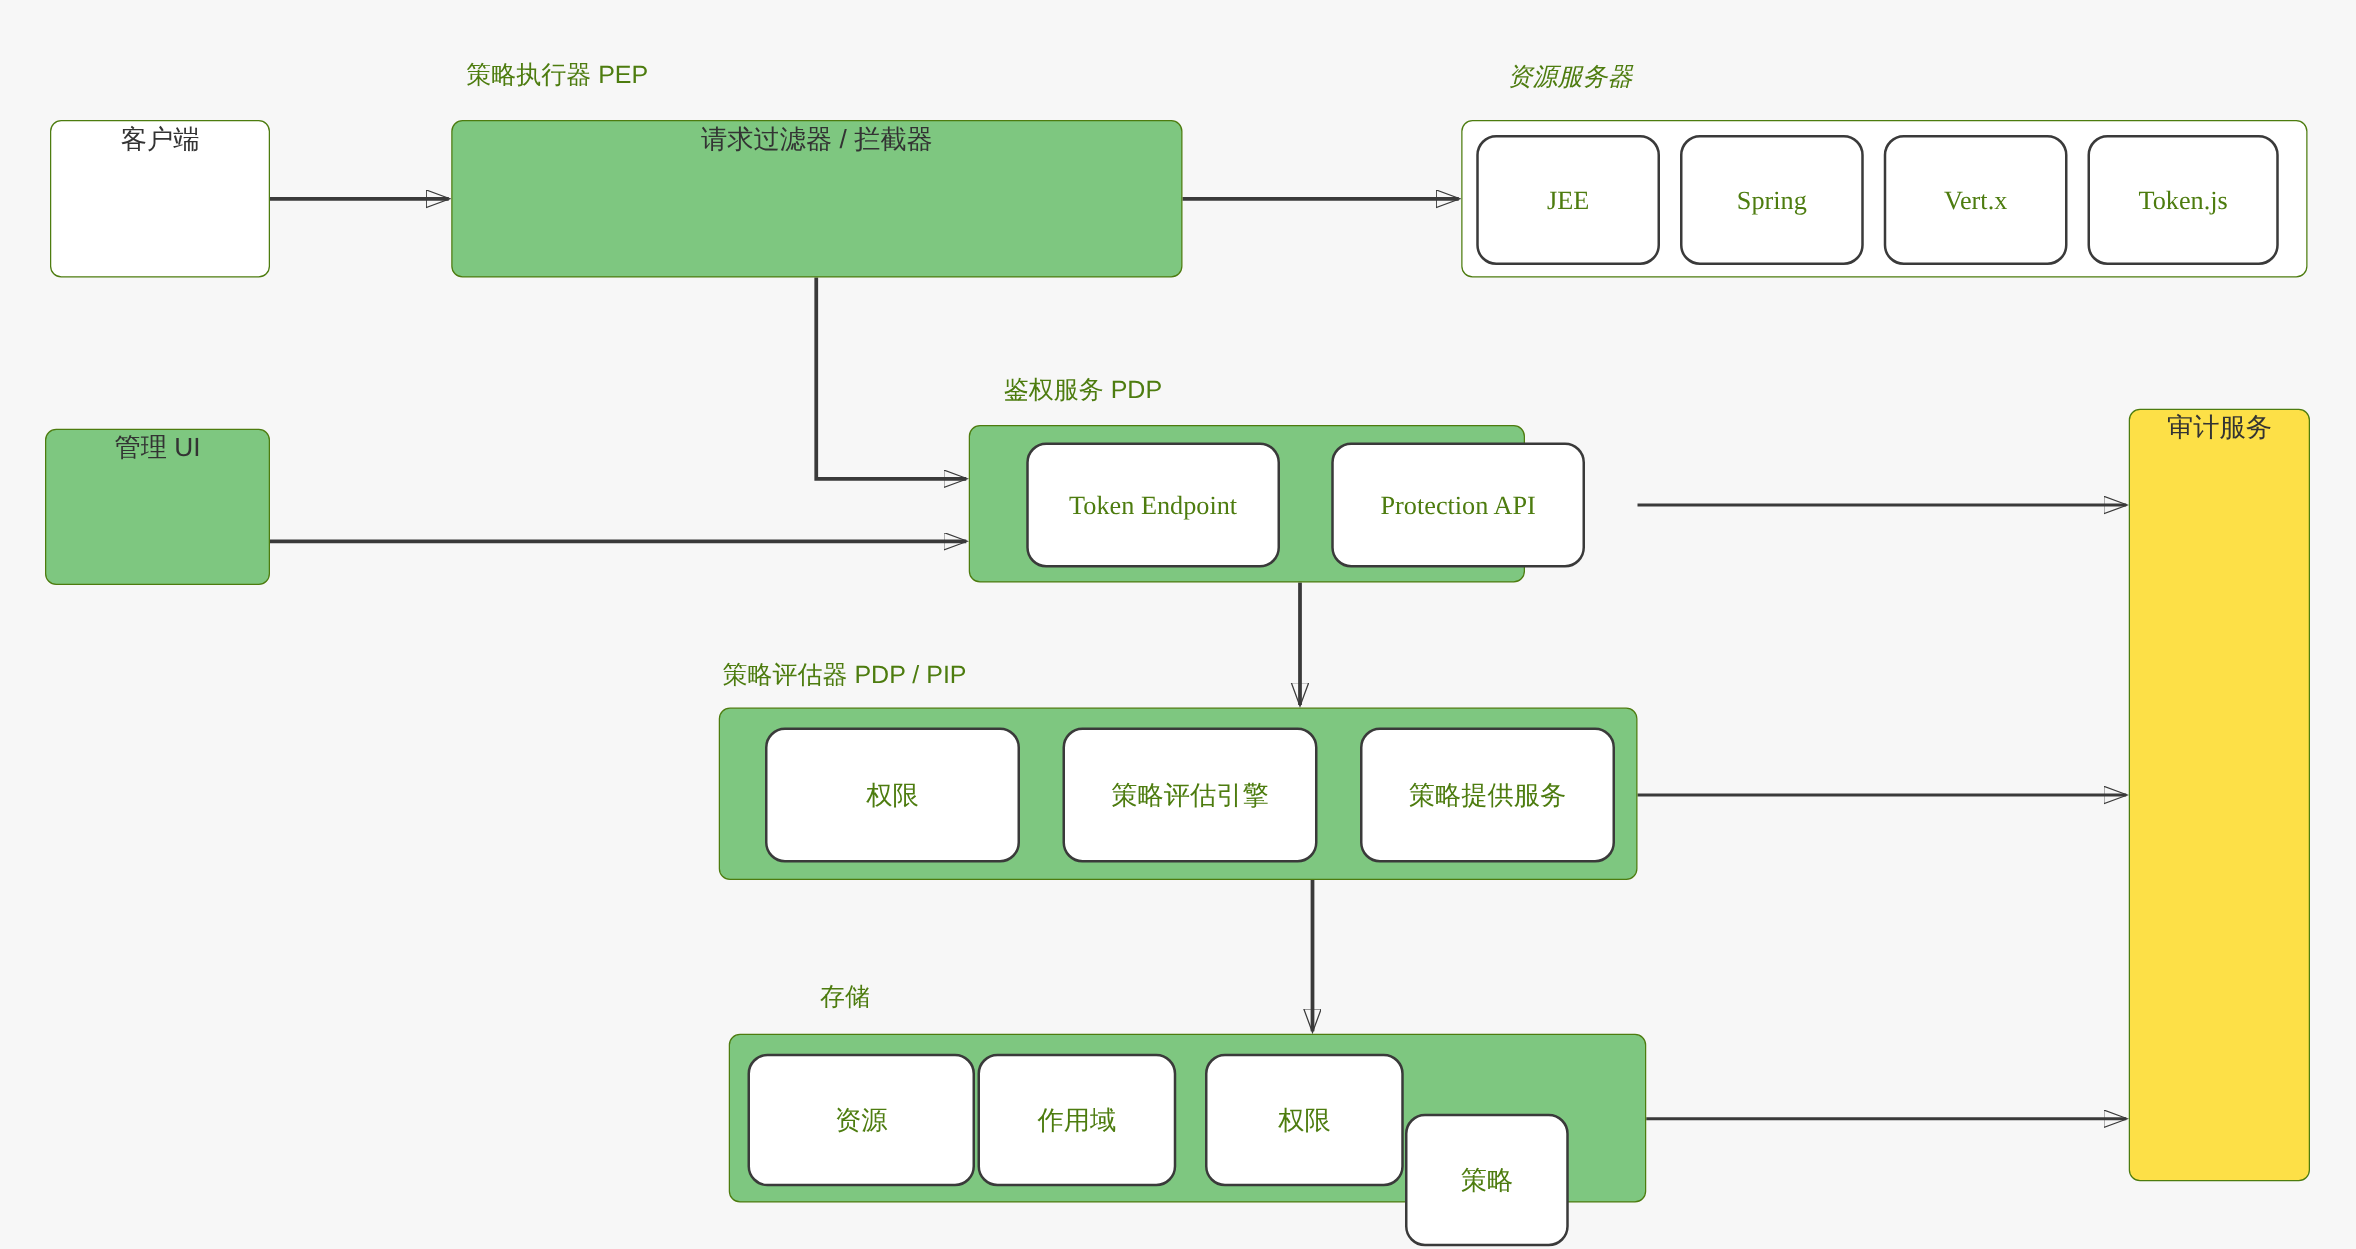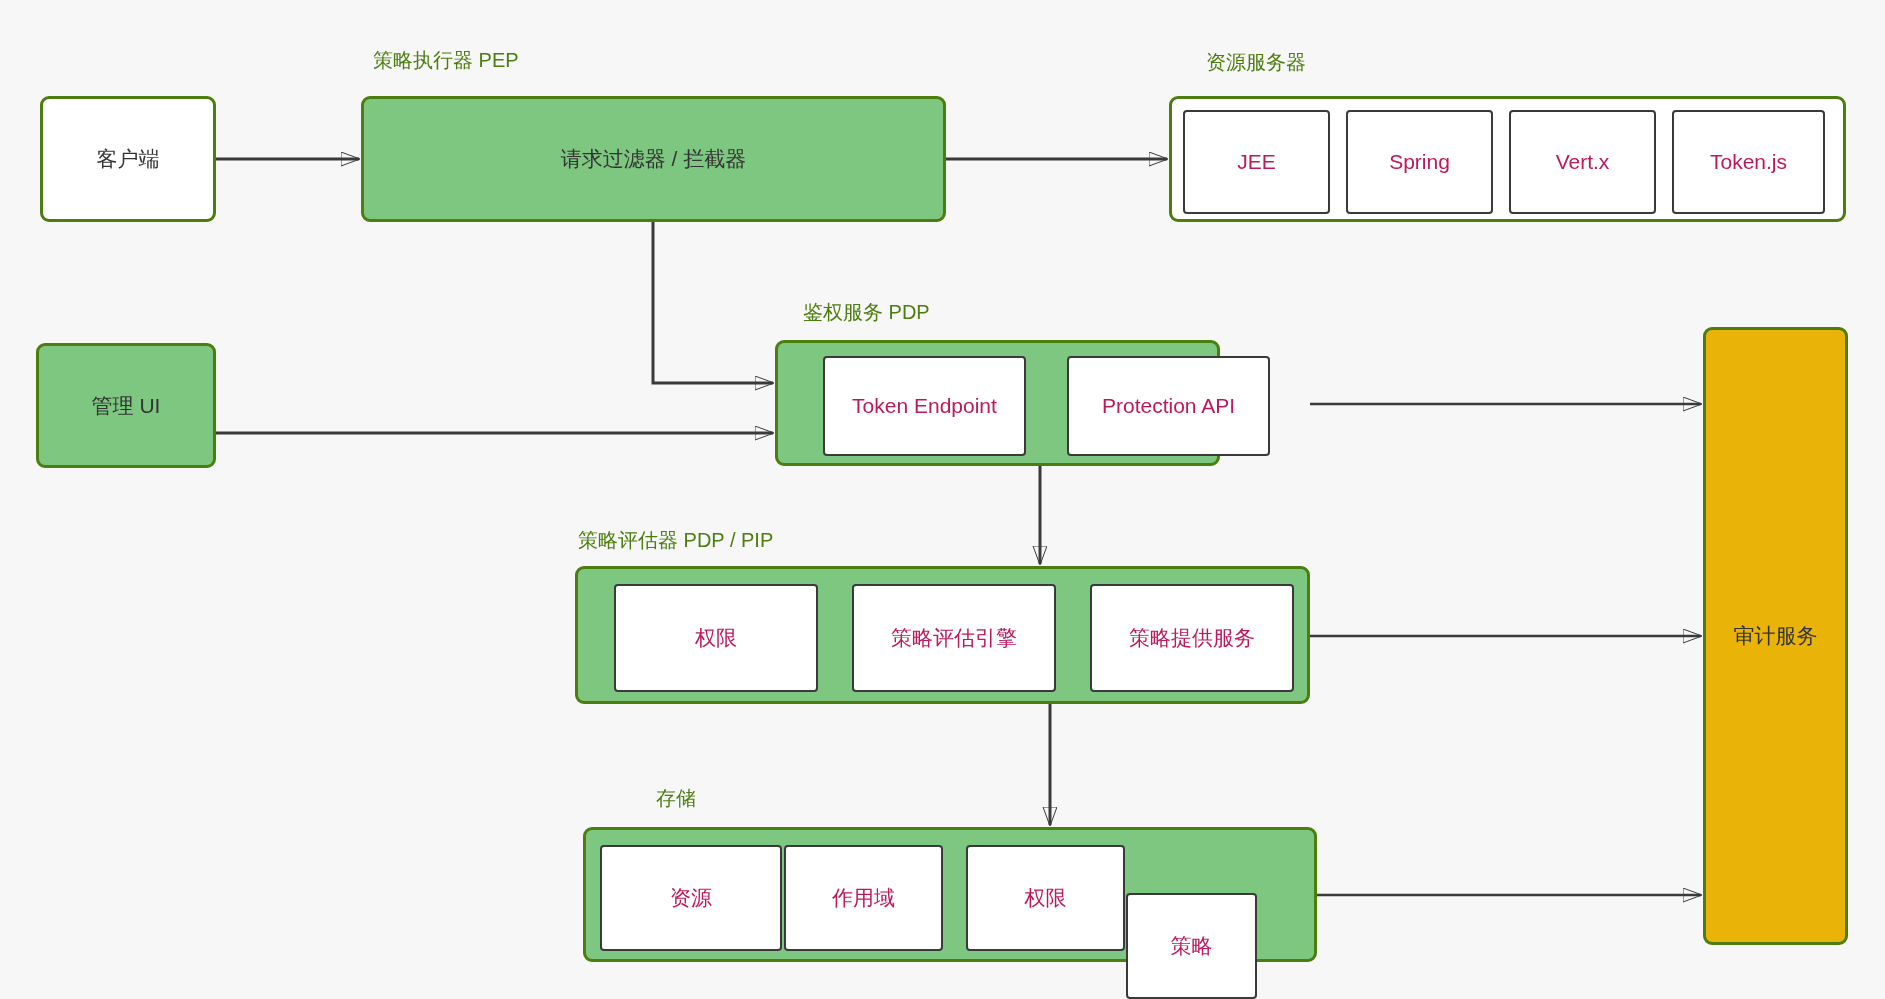--- a/index.html
+++ b/index.html
@@ -18,44 +18,45 @@
   .group-title {
     position: absolute;
     font-size: 20px;
     color: #4d7c0f;
     white-space: nowrap;
     line-height: 24px;
   }
   .node {
     position: absolute;
     box-sizing: border-box;
-    border: 3px solid #4d7c0f;
+    border: 1px solid #4d7c0f;
     border-radius: 9px;
     display: flex;
-    align-items: center;
+    align-items: flex-start;
     justify-content: center;
     font-size: 21px;
     color: #333333;
     white-space: nowrap;
   }
   .white  { background: #FFFFFF; }
   .green  { background: #7EC780; }
-  .yellow { background: #eab308; }
+  .yellow { background: #fde047; }
   .inner {
     position: absolute;
     box-sizing: border-box;
     border: 2.5px solid #3A3A3A;
-    border-radius: 4px;
+    border-radius: 16px;
     background: #FFFFFF;
     display: flex;
     align-items: center;
     justify-content: center;
     font-size: 21px;
-    color: #be185d;
+    color: #4d7c0f;
     white-space: nowrap;
+    font-family: Liberation Serif, serif;
   }
   svg.wires {
     position: absolute;
     left: 0; top: 0;
     width: 1885px;
     height: 999px;
     pointer-events: none;
   }
   svg.wires path {
     fill: none;
@@ -90,21 +91,21 @@
   <div class="node white" style="left:40px; top:96px; width:176px; height:126px;">
     <span>客户端</span>
   </div>
 
   <div class="group-title" style="left:373px; top:48px;">策略执行器 PEP</div>
 
   <div class="node green" style="left:361px; top:96px; width:585px; height:126px;">
     <span>请求过滤器 / 拦截器</span>
   </div>
 
-  <div class="group-title" style="left:1206px; top:50px;">资源服务器</div>
+  <div class="group-title" style="left:1206px; top:50px;font-style:italic;">资源服务器</div>
 
   <div class="node white" style="left:1169px; top:96px; width:677px; height:126px;">
     <div class="inner" style="left:11px;  top:11px; width:147px; height:104px;">
       <span>JEE</span>
     </div>
     <div class="inner" style="left:174px; top:11px; width:147px; height:104px;">
       <span>Spring</span>
     </div>
     <div class="inner" style="left:337px; top:11px; width:147px; height:104px;">
       <span>Vert.x</span>

